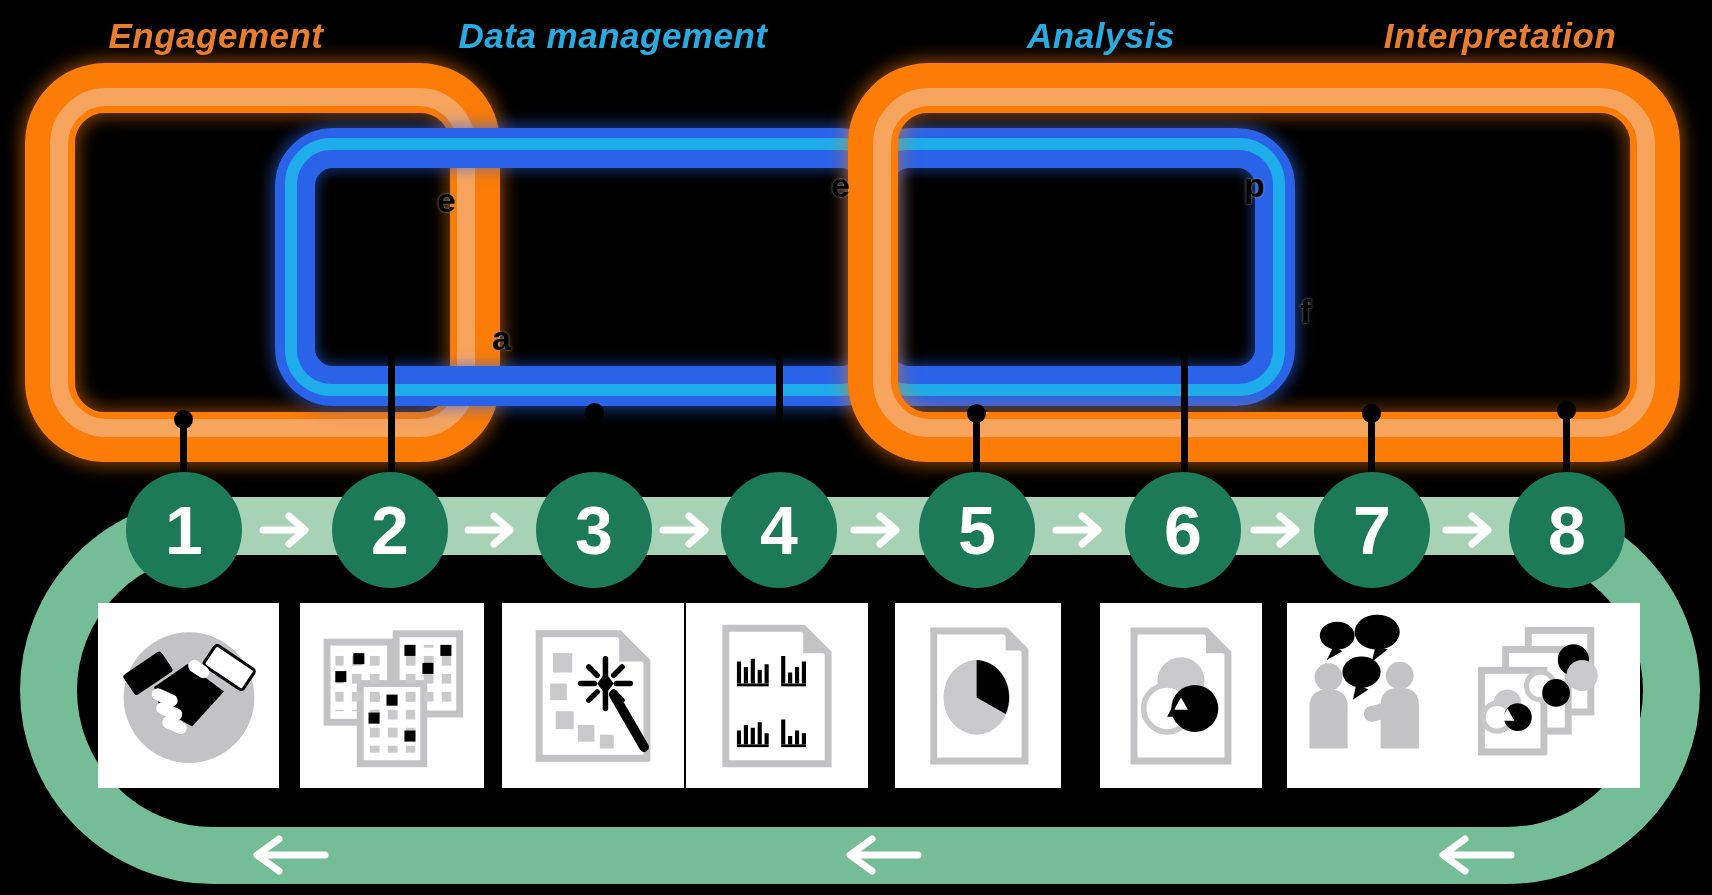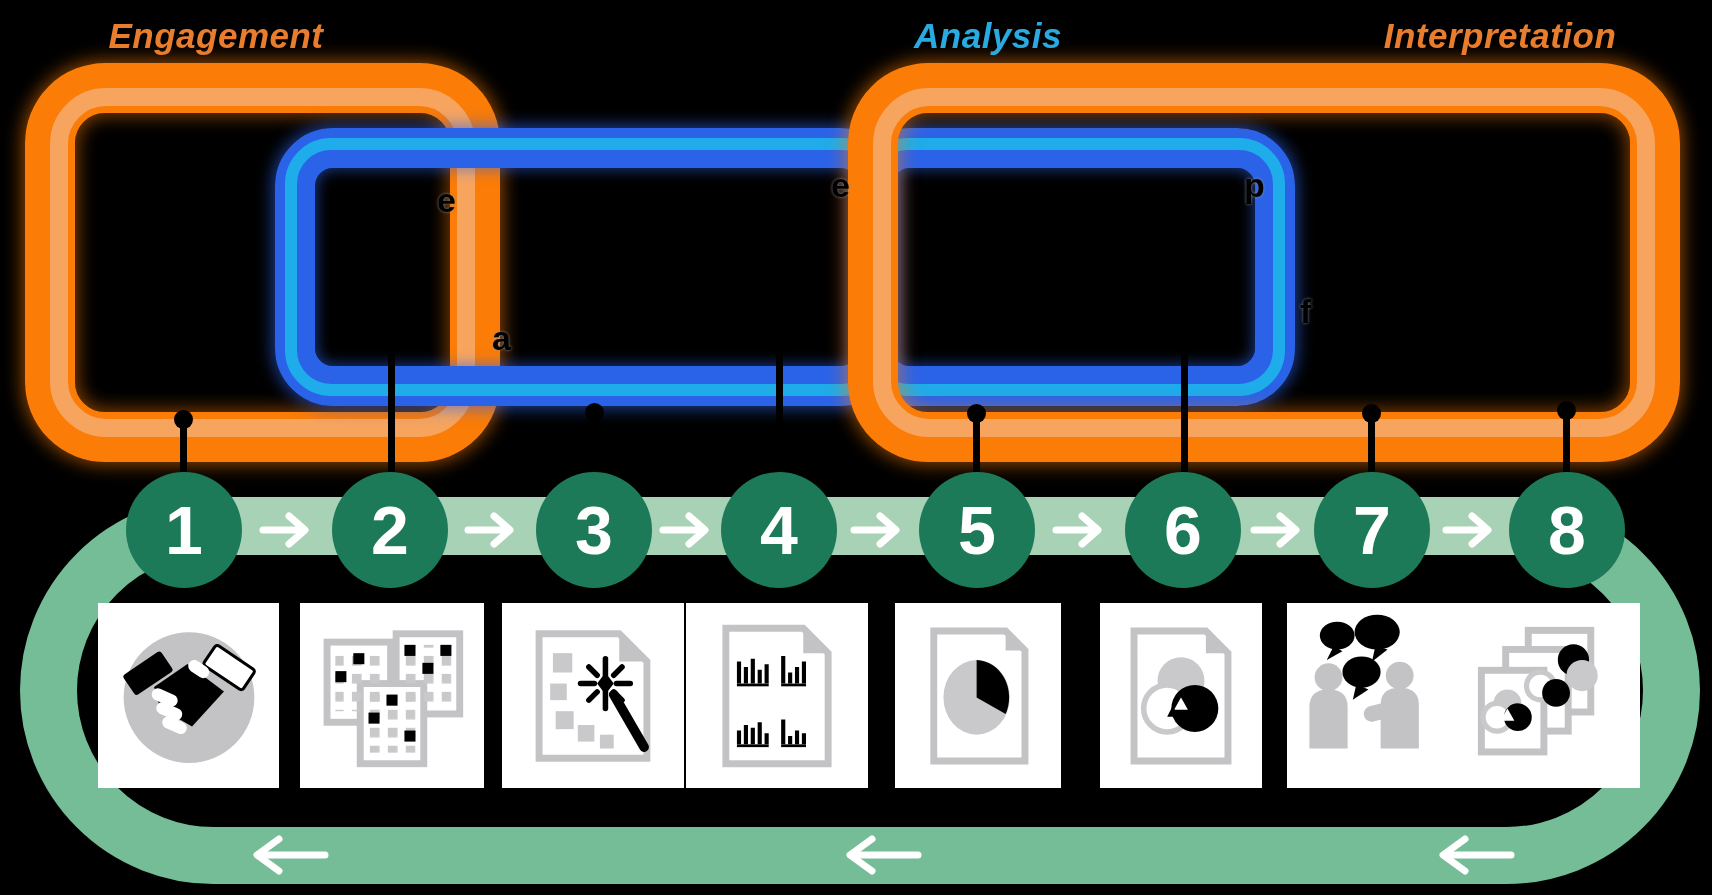--- a/index.html
+++ b/index.html
@@ -37,21 +37,22 @@
   
   .tile{position:absolute;top:603px;height:185px;background:#ffffff;display:flex;
         align-items:center;justify-content:center;z-index:2;}
 </style>
 </head>
 <body>
 
 <div class="stage">
 
   <div class="phase-label lab-orange" style="left:216px">Engagement</div>
-  <div class="phase-label lab-blue" style="left:988px">Analysis</div>
+  <div class="phase-label lab-blue" style="left:613px">Data management</div>
+  <div class="phase-label lab-blue" style="left:1101px">Analysis</div>
   <div class="phase-label lab-orange" style="left:1500px">Interpretation</div>
 
   <div class="bracket orange-main z1" style="left:25px;top:63px;width:475px;height:399px"></div>
   <div class="bracket orange-stripe z1" style="left:50px;top:88px;width:425px;height:349px"></div>
 
   <div class="bracket blue-main z2" style="left:275px;top:128px;width:623px;height:278px"></div>
   <div class="bracket blue-stripe z2" style="left:285px;top:138px;width:603px;height:258px"></div>
 
   <div class="bracket blue-main z2" style="left:852px;top:128px;width:443px;height:278px"></div>
   <div class="bracket blue-stripe z2" style="left:862px;top:138px;width:423px;height:258px"></div>

